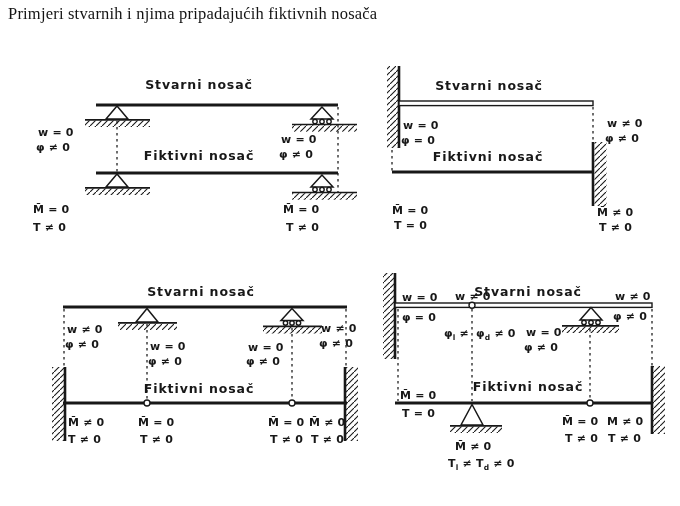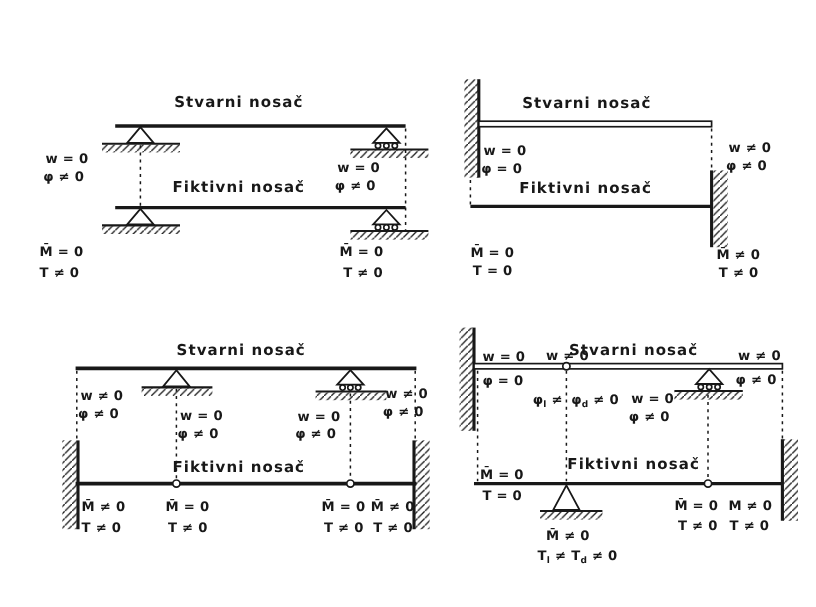--- a/index.html
+++ b/index.html
@@ -15,20 +15,21 @@
   .gnd{stroke:#181818;stroke-width:1.7;fill:none;}
   .wall{stroke:#181818;stroke-width:2.6;fill:none;}
   .dash{stroke:#181818;stroke-width:1.25;fill:none;stroke-dasharray:2.5 3.5;}
   .sym{fill:#ffffff;stroke:#181818;stroke-width:1.5;}
   .symf{fill:#ffffff;stroke:#181818;stroke-width:1.4;}
 </style>
 </head>
 <body>
 
 <div class="page">
+  <div class="title">Primjeri stvarnih i njima pripadajućih fiktivnih nosača</div>
 
   <svg class="canvas" width="680" height="506" viewBox="0 0 680 506">
     <defs>
       <pattern id="h" width="6" height="6" patternUnits="userSpaceOnUse">
         <path d="M0 6 L6 0" stroke="#181818" stroke-width="1.1"></path>
       </pattern>
     </defs>
 
     <g>
       <text class="hdr" x="199" y="89" text-anchor="middle">Stvarni nosač</text>

